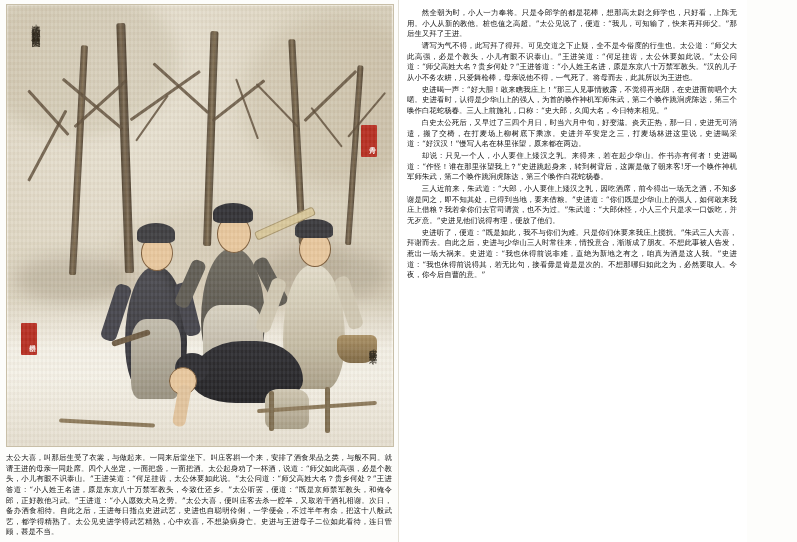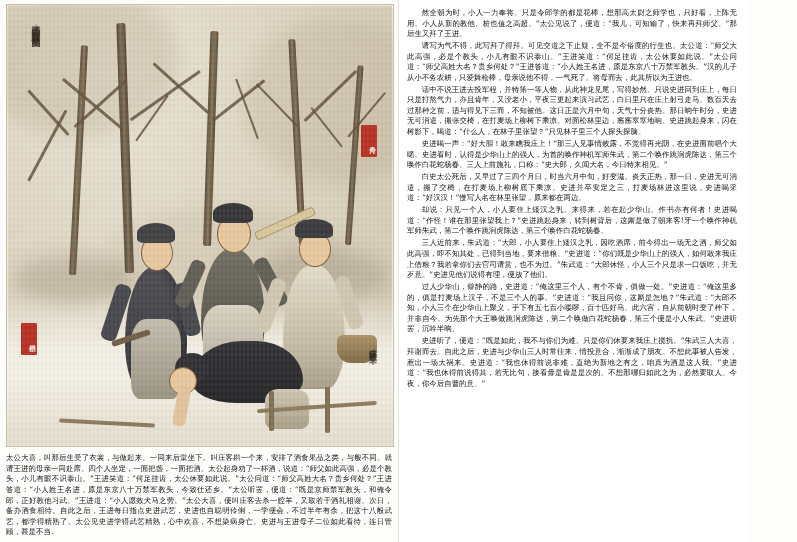--- a/index.html
+++ b/index.html
@@ -270,23 +270,21 @@
       <div class="seal" style="right:16px; top:120px; width:14px; height:28px;">丹青</div>
     </div>
 
     <div class="caption">太公大喜，叫那后生受了衣裳，与做起来。一同来后堂坐下。叫庄客斟一个来，安排了酒食果品之类，与般不同。就请王进的母亲一同赴席。四个人坐定，一面把盏，一面把酒。太公起身劝了一杯酒，说道：“师父如此高强，必是个教头，小儿有眼不识泰山。”王进笑道：“何足挂齿，太公休要如此说。”太公问道：“师父高姓大名？贵乡何处？”王进答道：“小人姓王名进，原是东京八十万禁军教头，今致仕还乡。”太公听罢，便道：“既是京师禁军教头，和俺令郎，正好教他习武。”王进道：“小人愿效犬马之劳。”太公大喜，便叫庄客去杀一腔羊，又取若干酒礼相谢。次日，备办酒食相待。自此之后，王进每日指点史进武艺，史进也自聪明伶俐，一学便会，不过半年有余，把这十八般武艺，都学得精熟了。太公见史进学得武艺精熟，心中欢喜，不想染病身亡。史进与王进母子二位如此看待，连日管顾，甚是不当。</div>
   </div>
 
   <div class="right-col">
     <div class="body-text">
       <p class="para">然全朝为时，小人一力奉将。只是令郎学的都是花棒，想那高太尉之师学也，只好看，上阵无用。小人从新的教他。桩也值之高超。”太公见说了，便道：“我儿，可知输了，快来再拜师父。”那后生又拜了王进。</p>
       <p class="para">请写为气不得，此写拜了得拜。可见交道之下止疑，全不是今俗度的行生也。太公道：“师父大此高强，必是个教头，小儿有眼不识泰山。”王进笑道：“何足挂齿，太公休要如此说。”太公问道：“师父高姓大名？贵乡何处？”王进答道：“小人姓王名进，原是东京八十万禁军教头。”汉的儿子从小不务农耕，只爱舞枪棒，母亲说他不得，一气死了。将母而去，此其所以为王进也。</p>
-      <p class="para">话中不说王进去投军程，并特第一等人物，从此神龙见尾，写得妙然。只说史进回到庄上，每日只是打熬气力，亦且肯年，又没老小，平夜三更起来演习武艺，白日里只在庄上射弓走马。数百天去过那种之前，适与得见下三而，不知被他。这日正是六月中旬，天气十分炎热。那日晌午时分，史进无可消遣，搬张交椅，在打麦场上柳树下乘凉。对面松林里边，窸窸窣窣地响。史进跳起身来，闪在树影下，喝道：“什么人，在林子里张望？”只见林子里三个人探头探脑。</p>
       <p class="para">史进喝一声：“好大胆！敢来瞧我庄上！”那三人见事情败露，不觉得再光阴，在史进面前唱个大喏。史进看时，认得是少华山上的强人，为首的唤作神机军师朱武，第二个唤作跳涧虎陈达，第三个唤作白花蛇杨春。三人上前施礼，口称：“史大郎，久闻大名，今日特来相见。”</p>
       <p class="para">白史太公死后，又早过了三四个月日，时当六月中旬，好变滋。炎天正热，那一日，史进无可消遣，搬了交椅，在打麦场上柳树底下乘凉。史进并卒安定之三，打麦场林进这里说，史进喝采道：“好汉汉！”慢写人名在林里张望，原来都在两边。</p>
       <p class="para">却说：只见一个人，小人要住上矮汉之乳。来得来，若在起少华山。作书亦有何者！史进喝道：“作怪！谁在那里张望我上？”史进跳起身来，转到树背后，这厮是做了朝来客!牙一个唤作神机军师朱武，第二个唤作跳涧虎陈达，第三个唤作白花蛇杨春。</p>
-      <p class="para">三人近前来，朱武道：“大郎，小人要住上矮汉之乳，因吃酒席，前今得出一场无之酒，师父如此高强，即不知其处，已得到当地，要来借粮。”史进道：“你们既是少华山上的强人，如何敢来我庄上借粮？我若拿你们去官司请赏，也不为过。”朱武道：“大郎休怪，小人三个只是求一口饭吃，并无歹意。”史进见他们说得有理，便放了他们。</p>
-      <p class="para">过人少华山，僻静的路，史进道：“俺这里三个人，有个不肯，俱做一处。”史进道：“俺这里多的，俱是打麦场上汉子，不是三个人的事。”史进道：“我且问你，这厮是怎地？”朱武道：“大郎不知，小人三个在少华山上聚义，手下有五七百小喽啰，百十匹好马。此六宫，自从前朝时变了种下，并非自今。为先那个大王唤做跳涧虎陈达，第二个唤做白花蛇杨春，第三个便是小人朱武。”史进听罢，沉吟半晌。</p>
+      <p class="para">三人近前来，朱武道：“大郎，小人要住上矮汉之乳，因吃酒席，前今得出一场无之酒，不知多谢是同之，即不知其处，已得到当地，要来借粮。”史进道：“你们既是少华山上的强人，如何敢来我庄上借粮？我若拿你们去官司请赏，也不为过。”朱武道：“大郎休怪，小人三个只是求一口饭吃，并无歹意。”史进见他们说得有理，便放了他们。</p>
       <p class="para">史进听了，便道：“既是如此，我不与你们为难。只是你们休要来我庄上搅扰。”朱武三人大喜，拜谢而去。自此之后，史进与少华山三人时常往来，情投意合，渐渐成了朋友。不想此事被人告发，惹出一场大祸来。史进道：“我也休得前说非难，直绝为新地之有之，咱真为酒是这人我。”史进道：“我也休得前说得其，若无比句，接看毋是肯是是次的。不想那哪归如此之为，必然要取人。今夜，你今后自曹的意。”</p>
     </div>
   </div>
 
 </div>
 
 </body></html>

